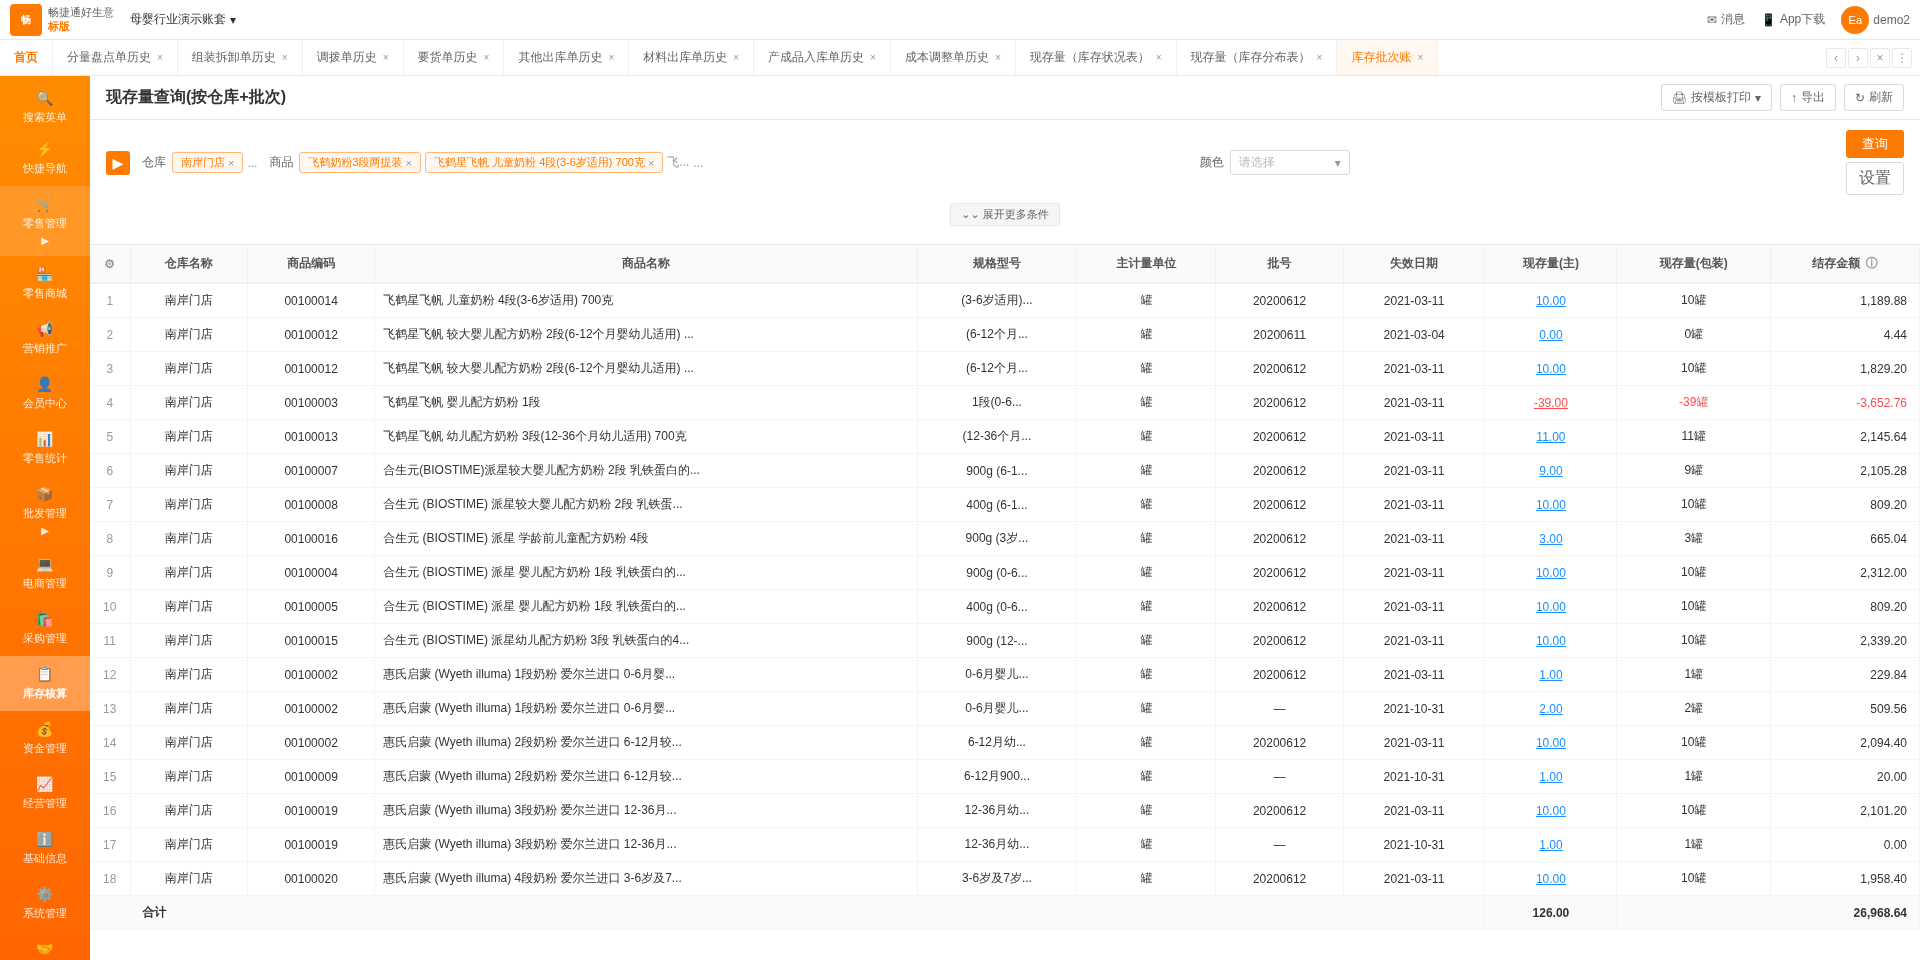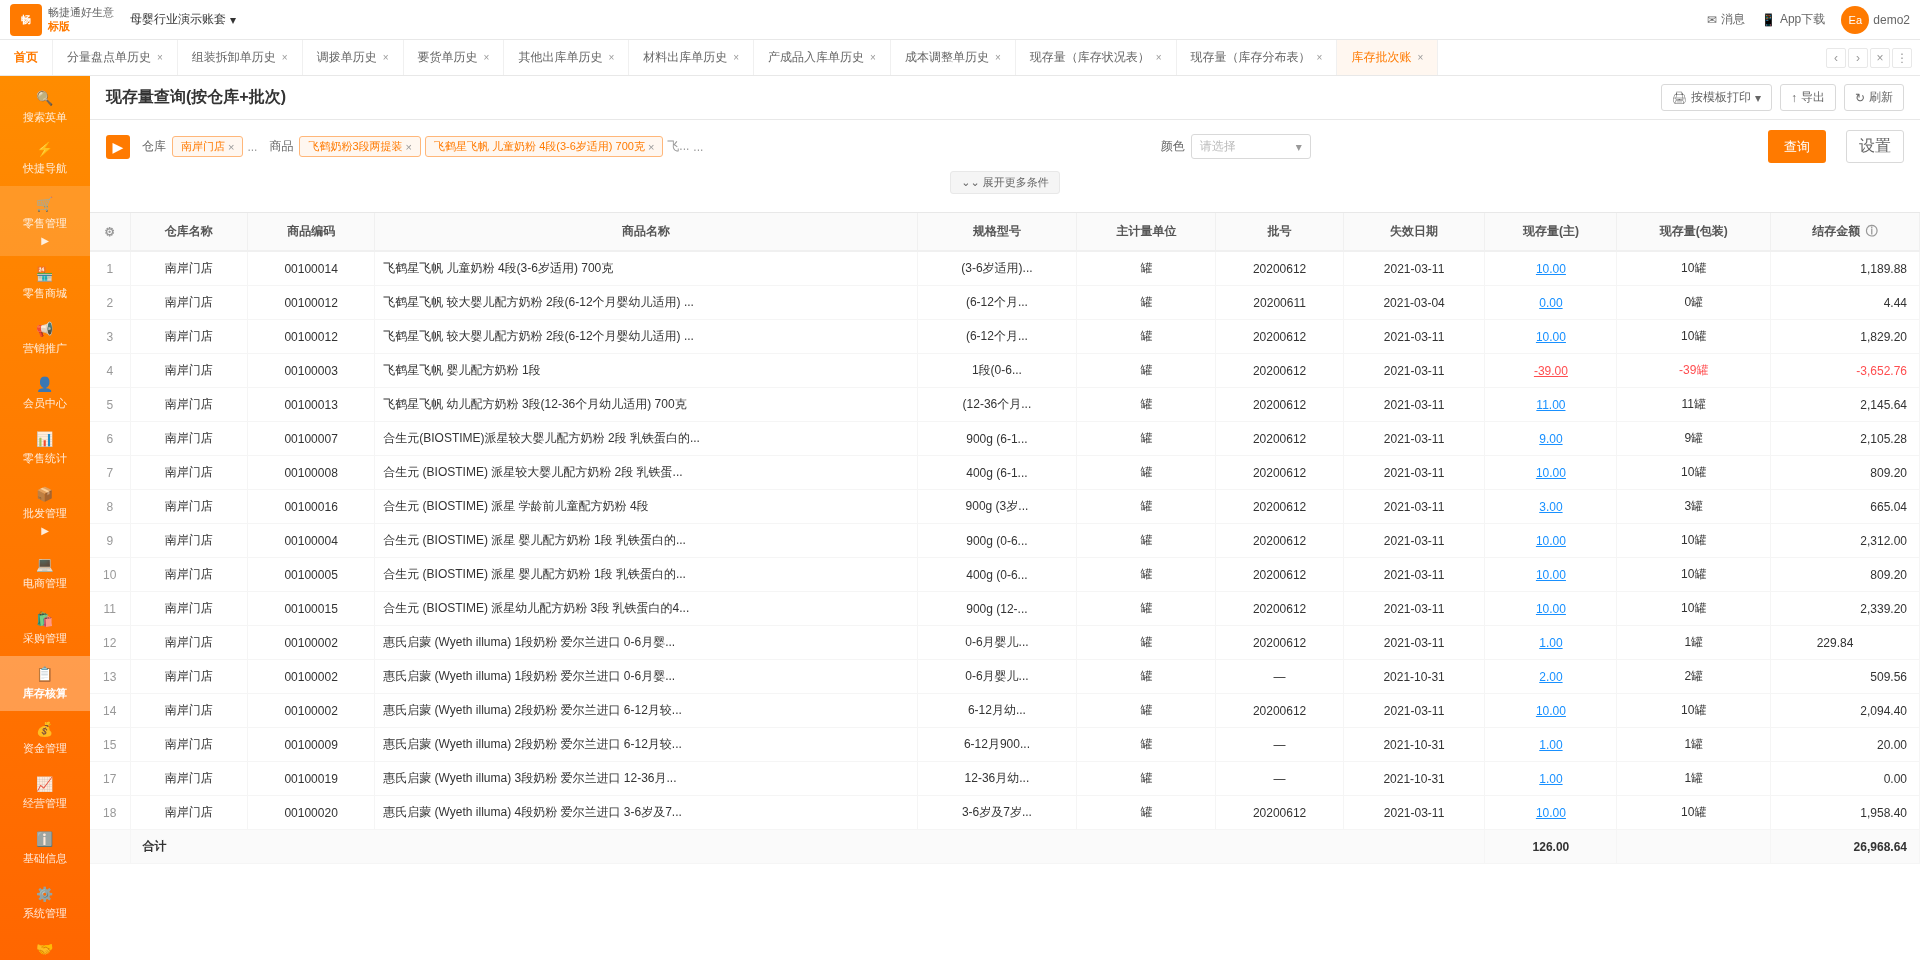--- a/index.html
+++ b/index.html
@@ -296,21 +296,21 @@
         </div>
 
         <div class="filter-color">
           <span class="filter-label">颜色</span>
           <div class="filter-color-input">
             <span style="color:#bbb;">请选择</span>
             <span>▾</span>
           </div>
         </div>
 
-        <div style="margin-left:auto; display:flex; flex-direction:row; gap:20px;">
+        <div style="margin-left:auto; display:flex; flex-direction:column; gap:4px;">
           <button class="btn-query">查询</button>
           <button class="btn-set">设置</button>
         </div>
       </div>
 
       <div class="filter-expand">
         <div class="expand-more">
           <span>⌄⌄</span>
           <span>展开更多条件</span>
         </div>
@@ -485,21 +485,21 @@
       <td class="row-num">12</td>
       <td>南岸门店</td>
       <td>00100002</td>
       <td class="left" style="max-width:300px; overflow:hidden; text-overflow:ellipsis; white-space:nowrap;">惠氏启蒙 (Wyeth illuma) 1段奶粉 爱尔兰进口 0-6月婴...</td>
       <td>0-6月婴儿...</td>
       <td>罐</td>
       <td>20200612</td>
       <td>2021-03-11</td>
       <td class="text-link">1.00</td>
       <td class="">1罐</td>
-      <td class="" style="text-align:center; padding-right:28px;">229.84</td>
+      <td class="" style="text-align:right; padding-right:12px;">229.84</td>
     </tr>
             <tr>
       <td class="row-num">13</td>
       <td>南岸门店</td>
       <td>00100002</td>
       <td class="left" style="max-width:300px; overflow:hidden; text-overflow:ellipsis; white-space:nowrap;">惠氏启蒙 (Wyeth illuma) 1段奶粉 爱尔兰进口 0-6月婴...</td>
       <td>0-6月婴儿...</td>
       <td>罐</td>
       <td>—</td>
       <td>2021-10-31</td>
@@ -525,20 +525,33 @@
       <td>南岸门店</td>
       <td>00100009</td>
       <td class="left" style="max-width:300px; overflow:hidden; text-overflow:ellipsis; white-space:nowrap;">惠氏启蒙 (Wyeth illuma) 2段奶粉 爱尔兰进口 6-12月较...</td>
       <td>6-12月900...</td>
       <td>罐</td>
       <td>—</td>
       <td>2021-10-31</td>
       <td class="text-link">1.00</td>
       <td class="">1罐</td>
       <td class="" style="text-align:right; padding-right:12px;">20.00</td>
+    </tr>
+            <tr>
+      <td class="row-num">16</td>
+      <td>南岸门店</td>
+      <td>00100019</td>
+      <td class="left" style="max-width:300px; overflow:hidden; text-overflow:ellipsis; white-space:nowrap;">惠氏启蒙 (Wyeth illuma) 3段奶粉 爱尔兰进口 12-36月...</td>
+      <td>12-36月幼...</td>
+      <td>罐</td>
+      <td>20200612</td>
+      <td>2021-03-11</td>
+      <td class="text-link">10.00</td>
+      <td class="">10罐</td>
+      <td class="" style="text-align:right; padding-right:12px;">2,101.20</td>
     </tr>
             <tr>
       <td class="row-num">17</td>
       <td>南岸门店</td>
       <td>00100019</td>
       <td class="left" style="max-width:300px; overflow:hidden; text-overflow:ellipsis; white-space:nowrap;">惠氏启蒙 (Wyeth illuma) 3段奶粉 爱尔兰进口 12-36月...</td>
       <td>12-36月幼...</td>
       <td>罐</td>
       <td>—</td>
       <td>2021-10-31</td>

